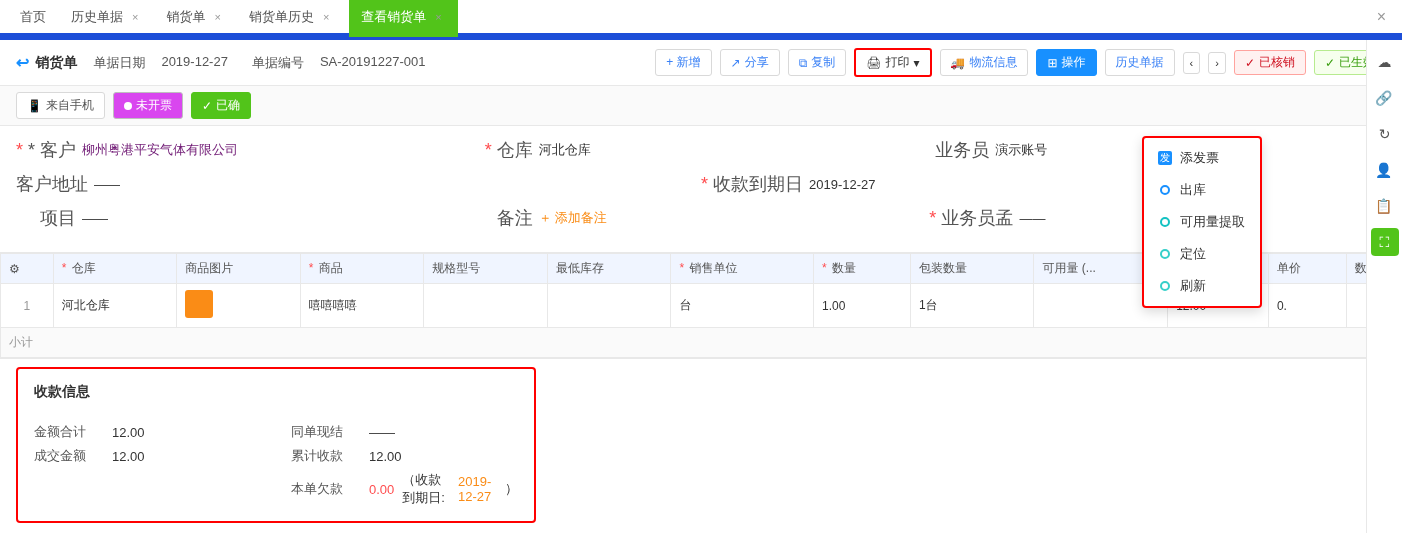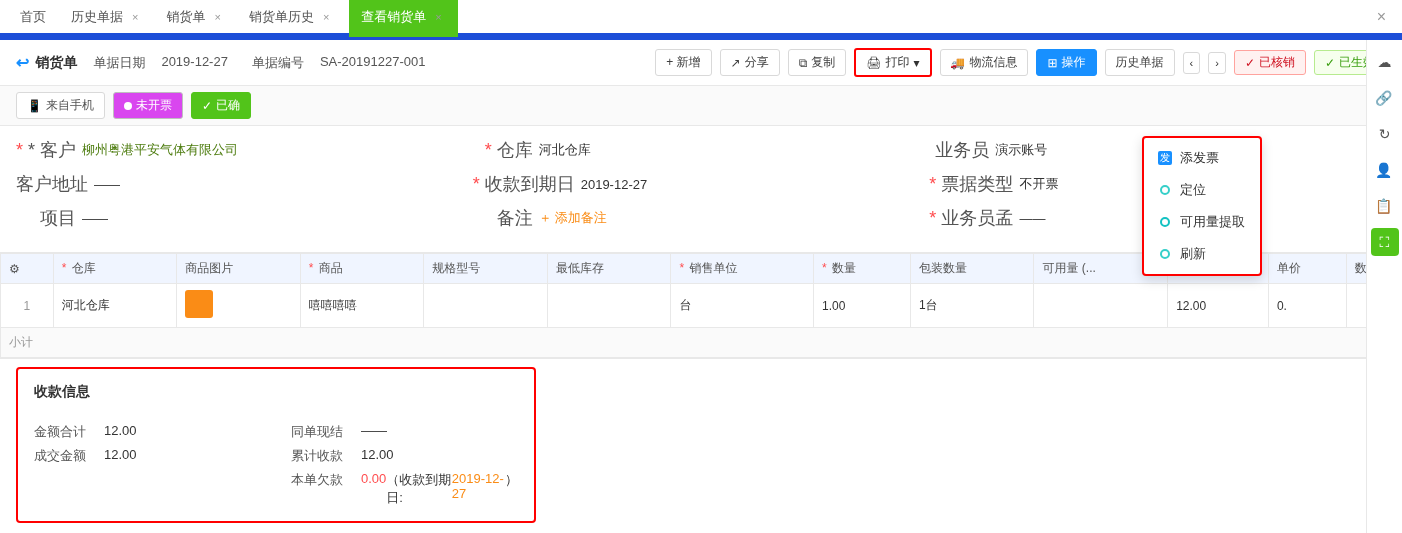--- a/index.html
+++ b/index.html
@@ -48,21 +48,21 @@
     }
     .doc-icon { color: #1890ff; font-size: 16px; }
     .doc-meta { display: flex; align-items: center; gap: 24px; font-size: 13px; color: #555; flex: 1; }
     .doc-meta span { display: flex; gap: 16px; }
     .doc-actions {
       display: flex; align-items: center; gap: 8px; margin-left: auto;
     }
     .action-btn {
       display: flex; align-items: center; gap: 4px; padding: 4px 10px;
       border: 1px solid #d9d9d9; border-radius: 3px; cursor: pointer;
-      font-size: 12px; background: #fff; color: #404040;
+      font-size: 12px; background: #fff; color: #3b82f6;
     }
     .action-btn.active-btn {
       background: #fff; border: 2px solid #ff0000; color: #333;
     }
     .action-btn.logistics { background: #fff; }
     .action-btn.operate {
       background: #1890ff; color: #fff; border-color: #1890ff;
     }
     .action-btn.history { background: #fff; }
     .status-badge {
@@ -99,21 +99,21 @@
       display: flex; align-items: center; gap: 6px; min-width: 280px; flex: 1;
     }
     .form-label {
       font-size: 18px; color: #555; white-space: nowrap; min-width: 60px;
       text-align: right;
     }
     .required { color: #ff4d4f; }
     .form-value {
       font-size: 13px; color: #333;
     }
-    .form-value.link { color: #4d7c0f; cursor: pointer; }
+    .form-value.link { color: #701a75; cursor: pointer; }
     .add-note {
       color: #fa8c16; cursor: pointer; display: flex; align-items: center; gap: 3px;
     }
 
     
     .table-container {
       overflow-x: auto;
       border-bottom: 1px solid #e8e8e8;
     }
     table {
@@ -142,21 +142,21 @@
       border: 2px solid #ff0000;
       margin: 8px 16px;
       border-radius: 4px;
       max-width: 520px;
     }
     .payment-title { font-size: 14px; font-weight: bold; margin-bottom: 22px; }
     .payment-grid {
       display: grid; grid-template-columns: 1fr 1fr; gap: 6px 30px;
       font-size: 13px;
     }
-    .payment-row { display: flex; align-items: flex-start; }
+    .payment-row { display: flex; align-items: center; gap: 8px; }
     .payment-label { color: #555; min-width: 70px; }
     .payment-value { color: #333; }
     .payment-value.red { color: #ff4d4f; }
     .payment-value.orange { color: #fa8c16; }
 
     
     .dropdown-menu {
       position: absolute;
       top: 96px;
       right: 140px;
@@ -316,26 +316,20 @@
     <div class="form-row">
       <div class="form-field">
         <span class="form-label">客户地址</span>
         <span class="form-value">——</span>
       </div>
       <div class="form-field">
         <span class="form-label">
           <span class="required">*</span> 收款到期日
         </span>
         <span class="form-value">2019-12-27</span>
-      </div>
-      <div class="form-field">
-        <span class="form-label">
-          <span class="required">*</span> 票据类型
-        </span>
-        <span class="form-value">不开票</span>
       </div>
     </div>
     <div class="form-row">
       <div class="form-field">
         <span class="form-label">项目</span>
         <span class="form-value">——</span>
       </div>
       <div class="form-field">
         <span class="form-label">备注</span>
         <span class="add-note">
@@ -426,29 +420,35 @@
     </div>
   </div>
 
   <div class="dropdown-menu">
     <div class="dropdown-item">
       <span class="dropdown-icon icon-square">发</span>
       <span>添发票</span>
     </div>
     <div class="dropdown-item">
       <span class="dropdown-icon">
-        <span class="icon-circle cyan"></span>
-      </span>
-      <span>定位</span>
+        <span class="icon-circle blue"></span>
+      </span>
+      <span>出库</span>
     </div>
     <div class="dropdown-item">
       <span class="dropdown-icon">
         <span class="icon-circle teal"></span>
       </span>
       <span>可用量提取</span>
+    </div>
+    <div class="dropdown-item">
+      <span class="dropdown-icon">
+        <span class="icon-circle cyan"></span>
+      </span>
+      <span>定位</span>
     </div>
     <div class="dropdown-item">
       <span class="dropdown-icon">
         <span class="icon-circle cyan"></span>
       </span>
       <span>刷新</span>
     </div>
   </div>
 
   <div class="right-panel">

